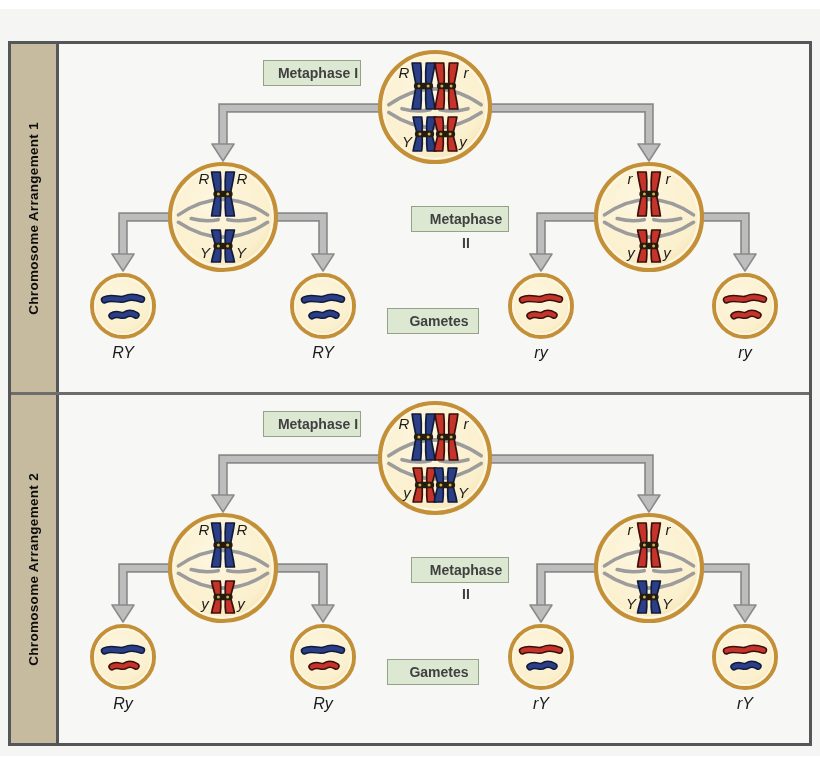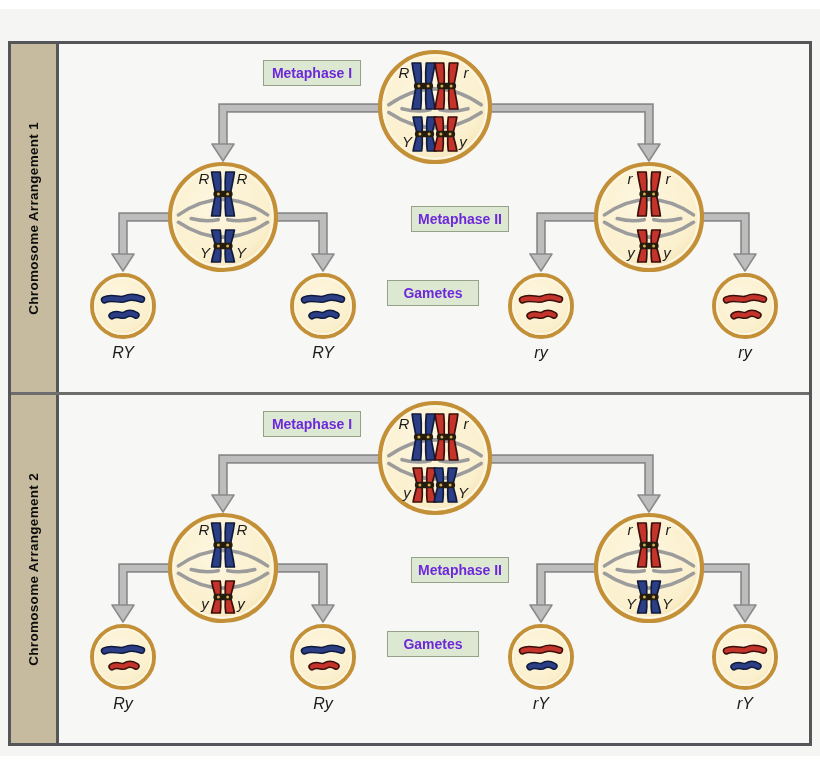--- a/index.html
+++ b/index.html
@@ -12,24 +12,24 @@
           border:3px solid #55565a;background:#f7f7f6;display:flex;flex-direction:column;}
   .panel-row{display:flex;flex:1 1 0;min-height:0;}
   .panel-row.first{border-bottom:3px solid #6d6d6d;}
   .sidebar-cell{flex:0 0 45px;width:45px;background:#c6bb9e;border-right:3px solid #55565a;
                 display:flex;align-items:center;justify-content:center;}
   .sidebar-text{writing-mode:vertical-rl;transform:rotate(180deg);font-weight:700;
                 font-size:13.5px;color:#0d0d0d;letter-spacing:.3px;white-space:nowrap;}
   .panel-canvas{position:relative;flex:1 1 auto;overflow:hidden;}
   .panel-canvas svg{position:absolute;left:0;top:0;}
   .stage-box{position:absolute;box-sizing:border-box;height:26px;line-height:24px;text-align:center;
-             background:#dde8d3;border:1px solid #96a287;font-weight:700;font-size:14px;color:#6d28d9;z-index:2;}
+             background:#dde8d3;border:1px solid #96a287;font-weight:700;font-size:14px;color:#404040;z-index:2;padding-left:12px;}
   .stage-box.m1{left:204px;top:16px;width:98px;}
   .stage-box.m2{left:328px;top:162px;width:98px;margin-left:24px;}
-  .stage-box.gm{left:328px;top:236px;width:92px;}
+  .stage-box.gm{left:328px;top:264px;width:92px;}
 </style>
 </head>
 <body>
 
 <div class="page">
   <div class="strip top"></div>
   <div class="strip bottom"></div>
 
   <div class="figure">
 

